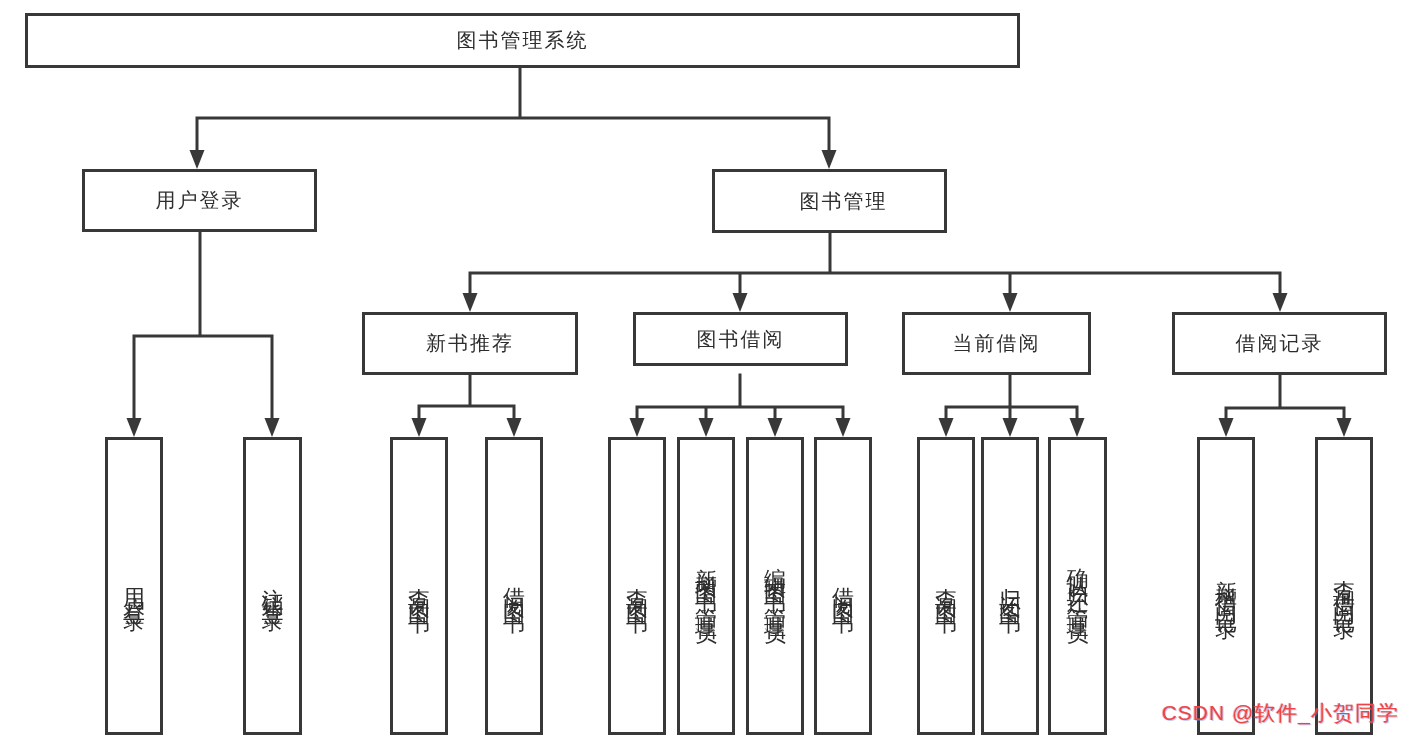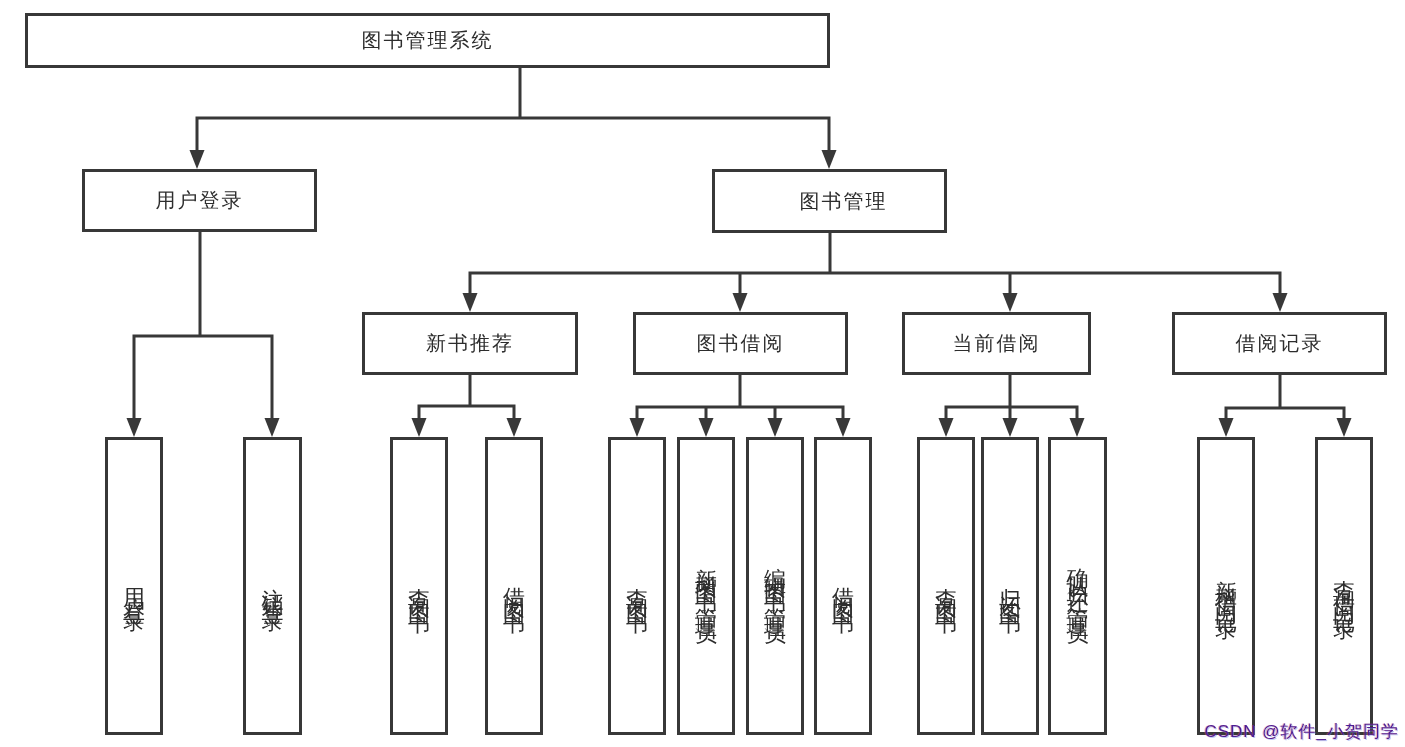--- a/index.html
+++ b/index.html
@@ -41,24 +41,24 @@
   .box.v span {
     writing-mode: vertical-rl;
     text-orientation: mixed;
     font-size: 22px;
     letter-spacing: 8px;
     line-height: 1;
   }
   #watermark {
     position: absolute;
     right: 6px;
-    bottom: 4px;
-    font-size: 17px;
+    bottom: 20px;
+    font-size: 21px;
     letter-spacing: 1px;
-    color: #4c1d95;
+    color: #ef4444;
     text-shadow: -1px 0 0 rgba(235, 90, 90, 0.45), 1px 1px 0 rgba(110, 140, 235, 0.45);
     white-space: nowrap;
   }
 </style>
 </head>
 <body>
 
 <div id="stage">
 
   <svg id="connector-layer" viewBox="0 0 1405 747" xmlns="http://www.w3.org/2000/svg">
@@ -87,35 +87,35 @@
       <polygon points="767.5,418 782.5,418 775,437"></polygon>
       <polygon points="835.5,418 850.5,418 843,437"></polygon>
       <polygon points="938.5,418 953.5,418 946,437"></polygon>
       <polygon points="1002.5,418 1017.5,418 1010,437"></polygon>
       <polygon points="1069.5,418 1084.5,418 1077,437"></polygon>
       <polygon points="1218.5,418 1233.5,418 1226,437"></polygon>
       <polygon points="1336.5,418 1351.5,418 1344,437"></polygon>
     </g>
   </svg>
 
-  <div class="box h" style="left:25px; top:13px; width:805px; height:55px;">
+  <div class="box h" style="left:25px; top:13px; width:995px; height:55px;">
     <span>图书管理系统</span>
   </div>
 
   <div class="box h" style="left:82px; top:169px; width:235px; height:63px;">
     <span>用户登录</span>
   </div>
   <div class="box h" style="left:712px; top:169px; width:235px; height:64px;padding-left:28px;">
     <span>图书管理</span>
   </div>
 
   <div class="box h" style="left:362px; top:312px; width:216px; height:63px;">
     <span>新书推荐</span>
   </div>
-  <div class="box h" style="left:633px; top:312px; width:215px; height:63px;">
+  <div class="box h" style="left:633px; top:312px; width:215px; height:54px;">
     <span>图书借阅</span>
   </div>
   <div class="box h" style="left:902px; top:312px; width:189px; height:63px;">
     <span>当前借阅</span>
   </div>
   <div class="box h" style="left:1172px; top:312px; width:215px; height:63px;">
     <span>借阅记录</span>
   </div>
 
   <div class="box v" style="left:105px; top:437px; width:58px; height:298px;">

